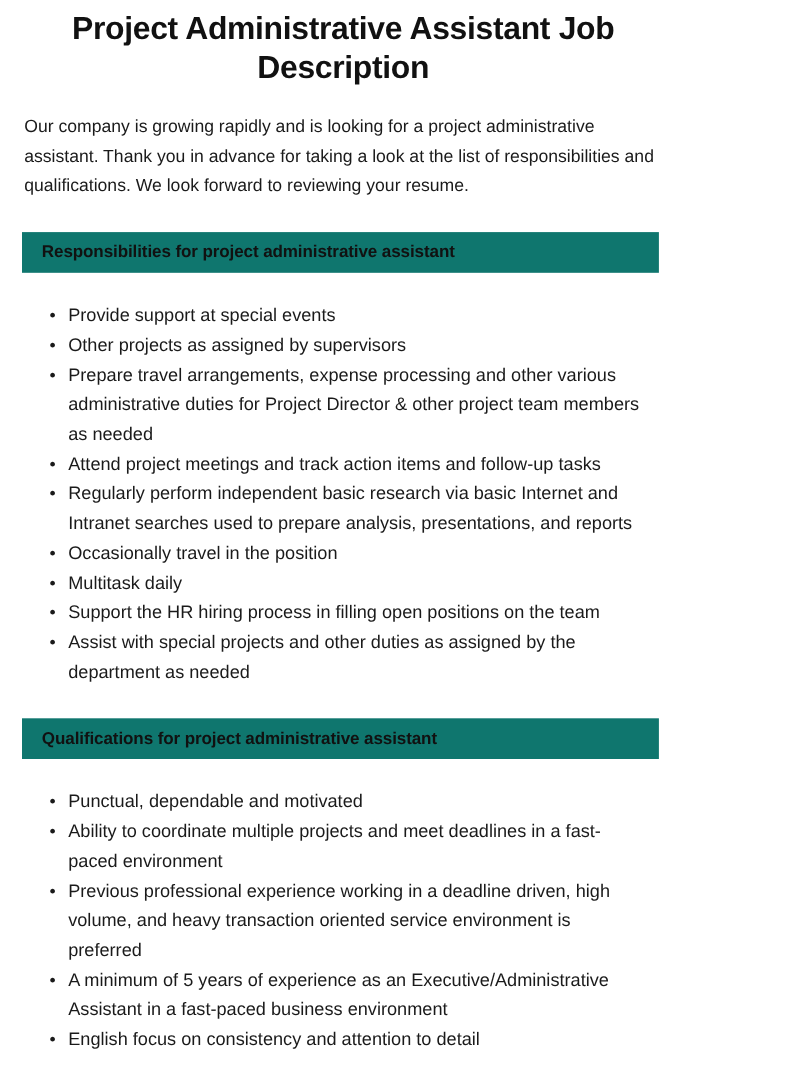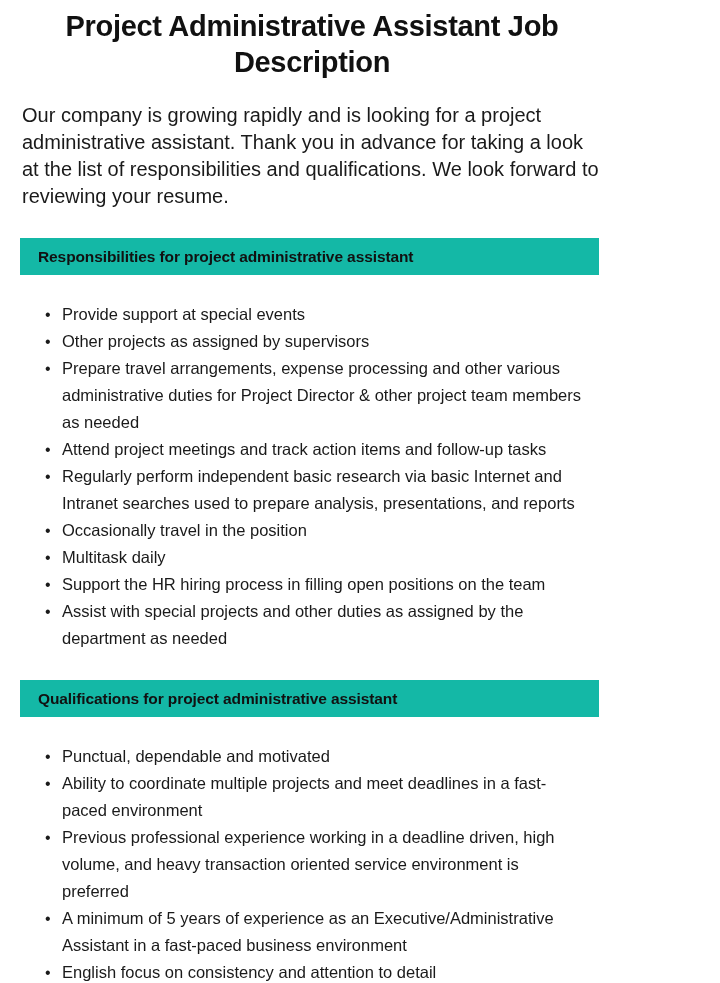--- a/index.html
+++ b/index.html
@@ -26,27 +26,27 @@
     font-size: 29px;
     line-height: 36px;
     font-weight: bold;
     text-align: center;
     letter-spacing: -0.3px;
     color: #111111;
   }
   .intro {
     margin: 0;
     padding: 22px 22px 0 22px;
-    font-size: 20px;
+    font-size: 16px;
     line-height: 27px;
     color: #1a1a1a;
   }
   .section-header {
     margin: 28px 25px 0 20px;
-    background: #14b8a6;
+    background: #0f766e;
     height: 37px;
     display: flex;
     align-items: center;
     padding: 0 0 0 18px;
     box-sizing: border-box;
   }
   .section-header-text {
     font-size: 15.5px;
     font-weight: bold;
     color: #111111;

